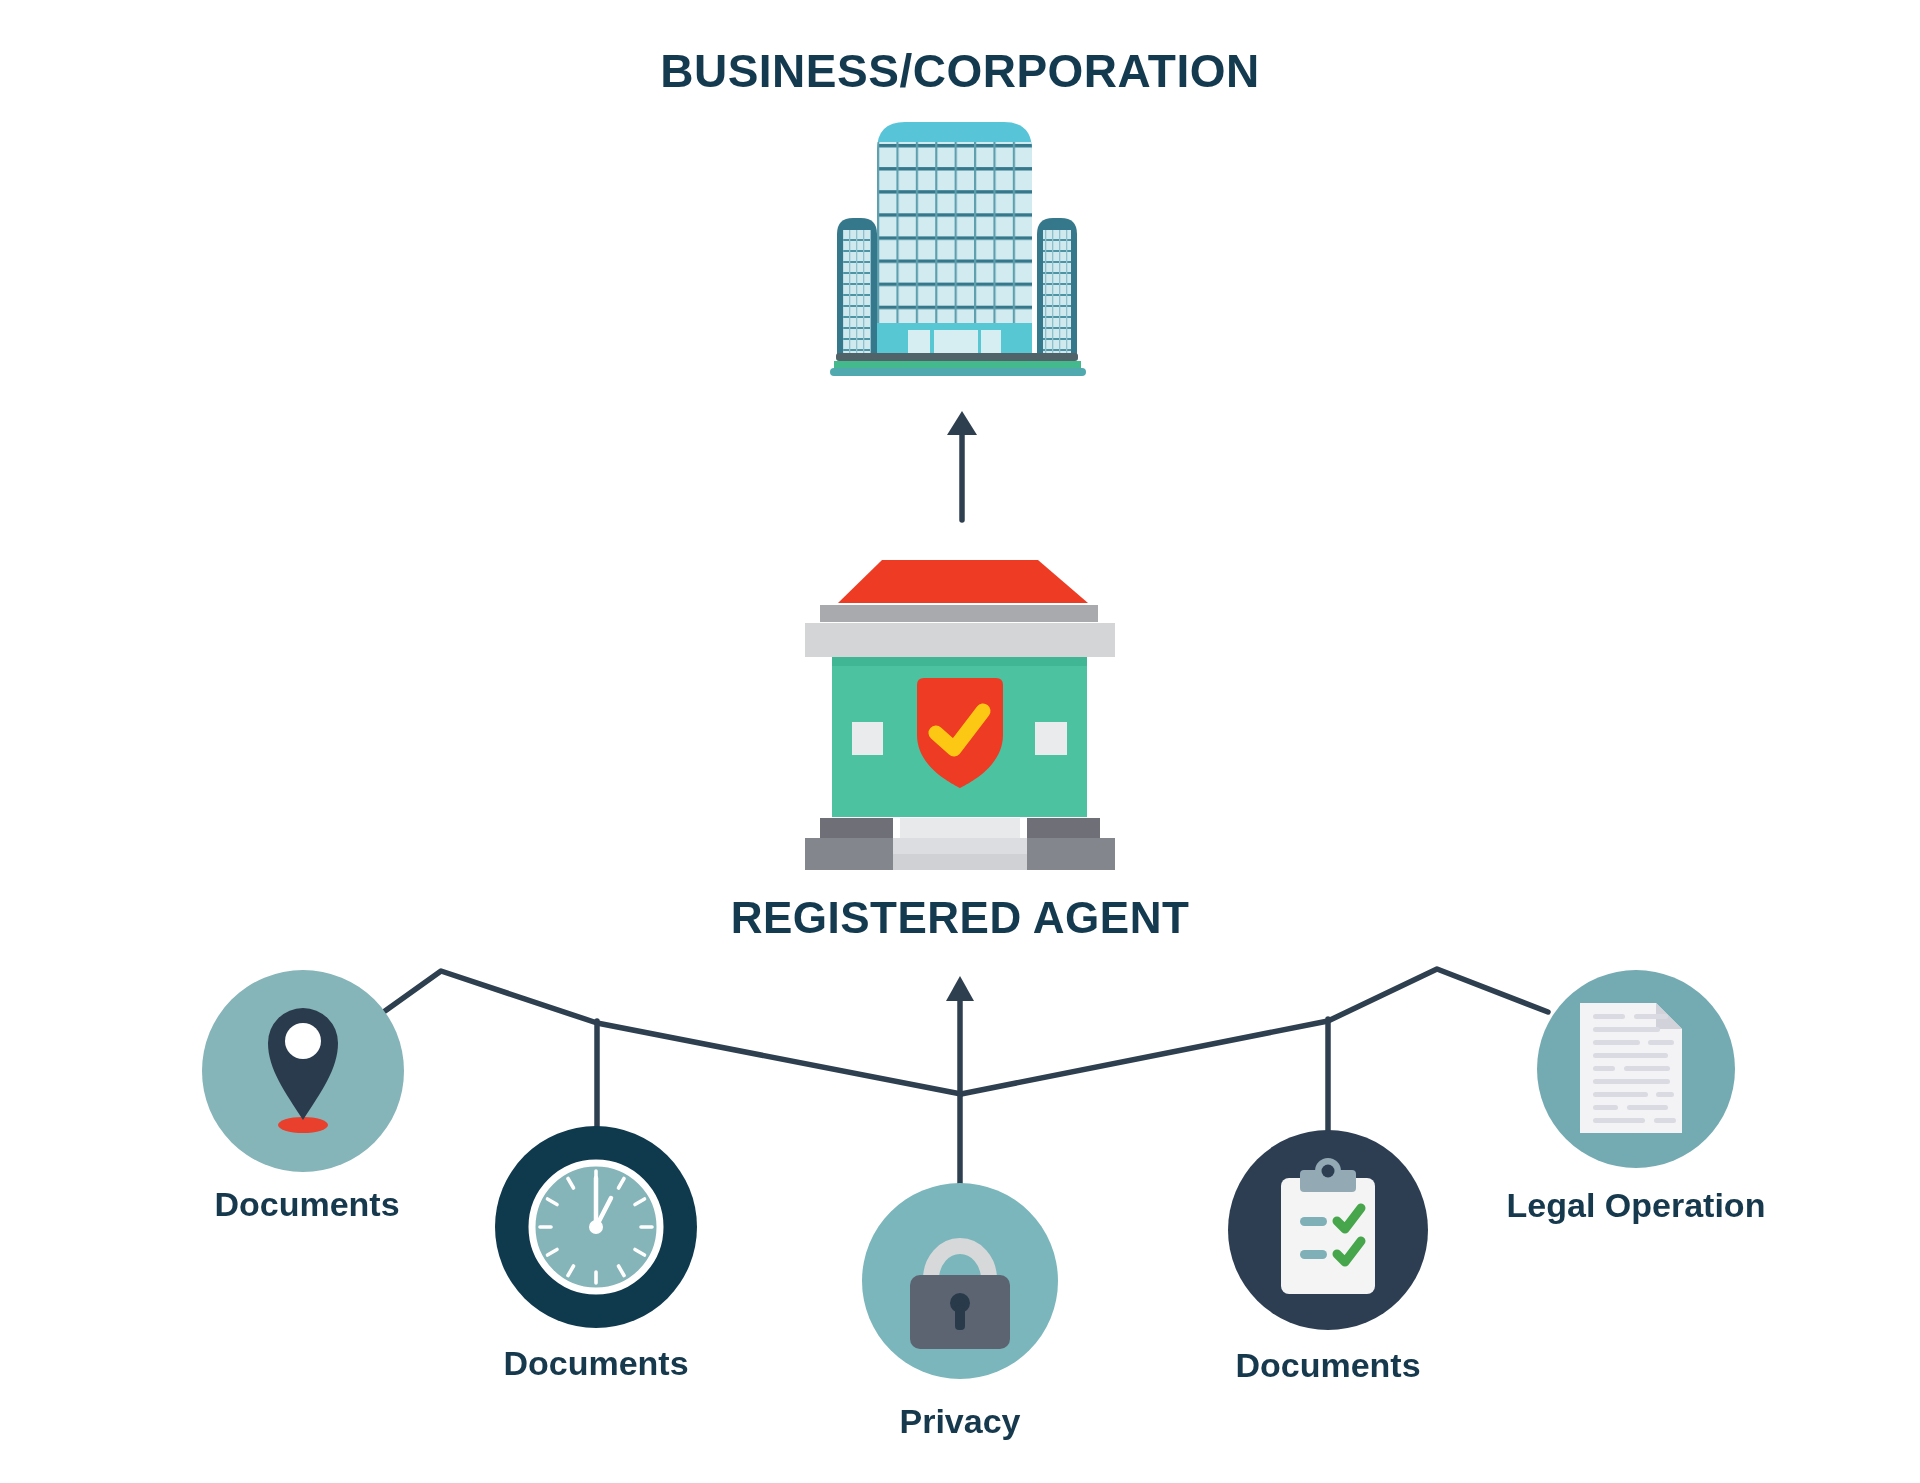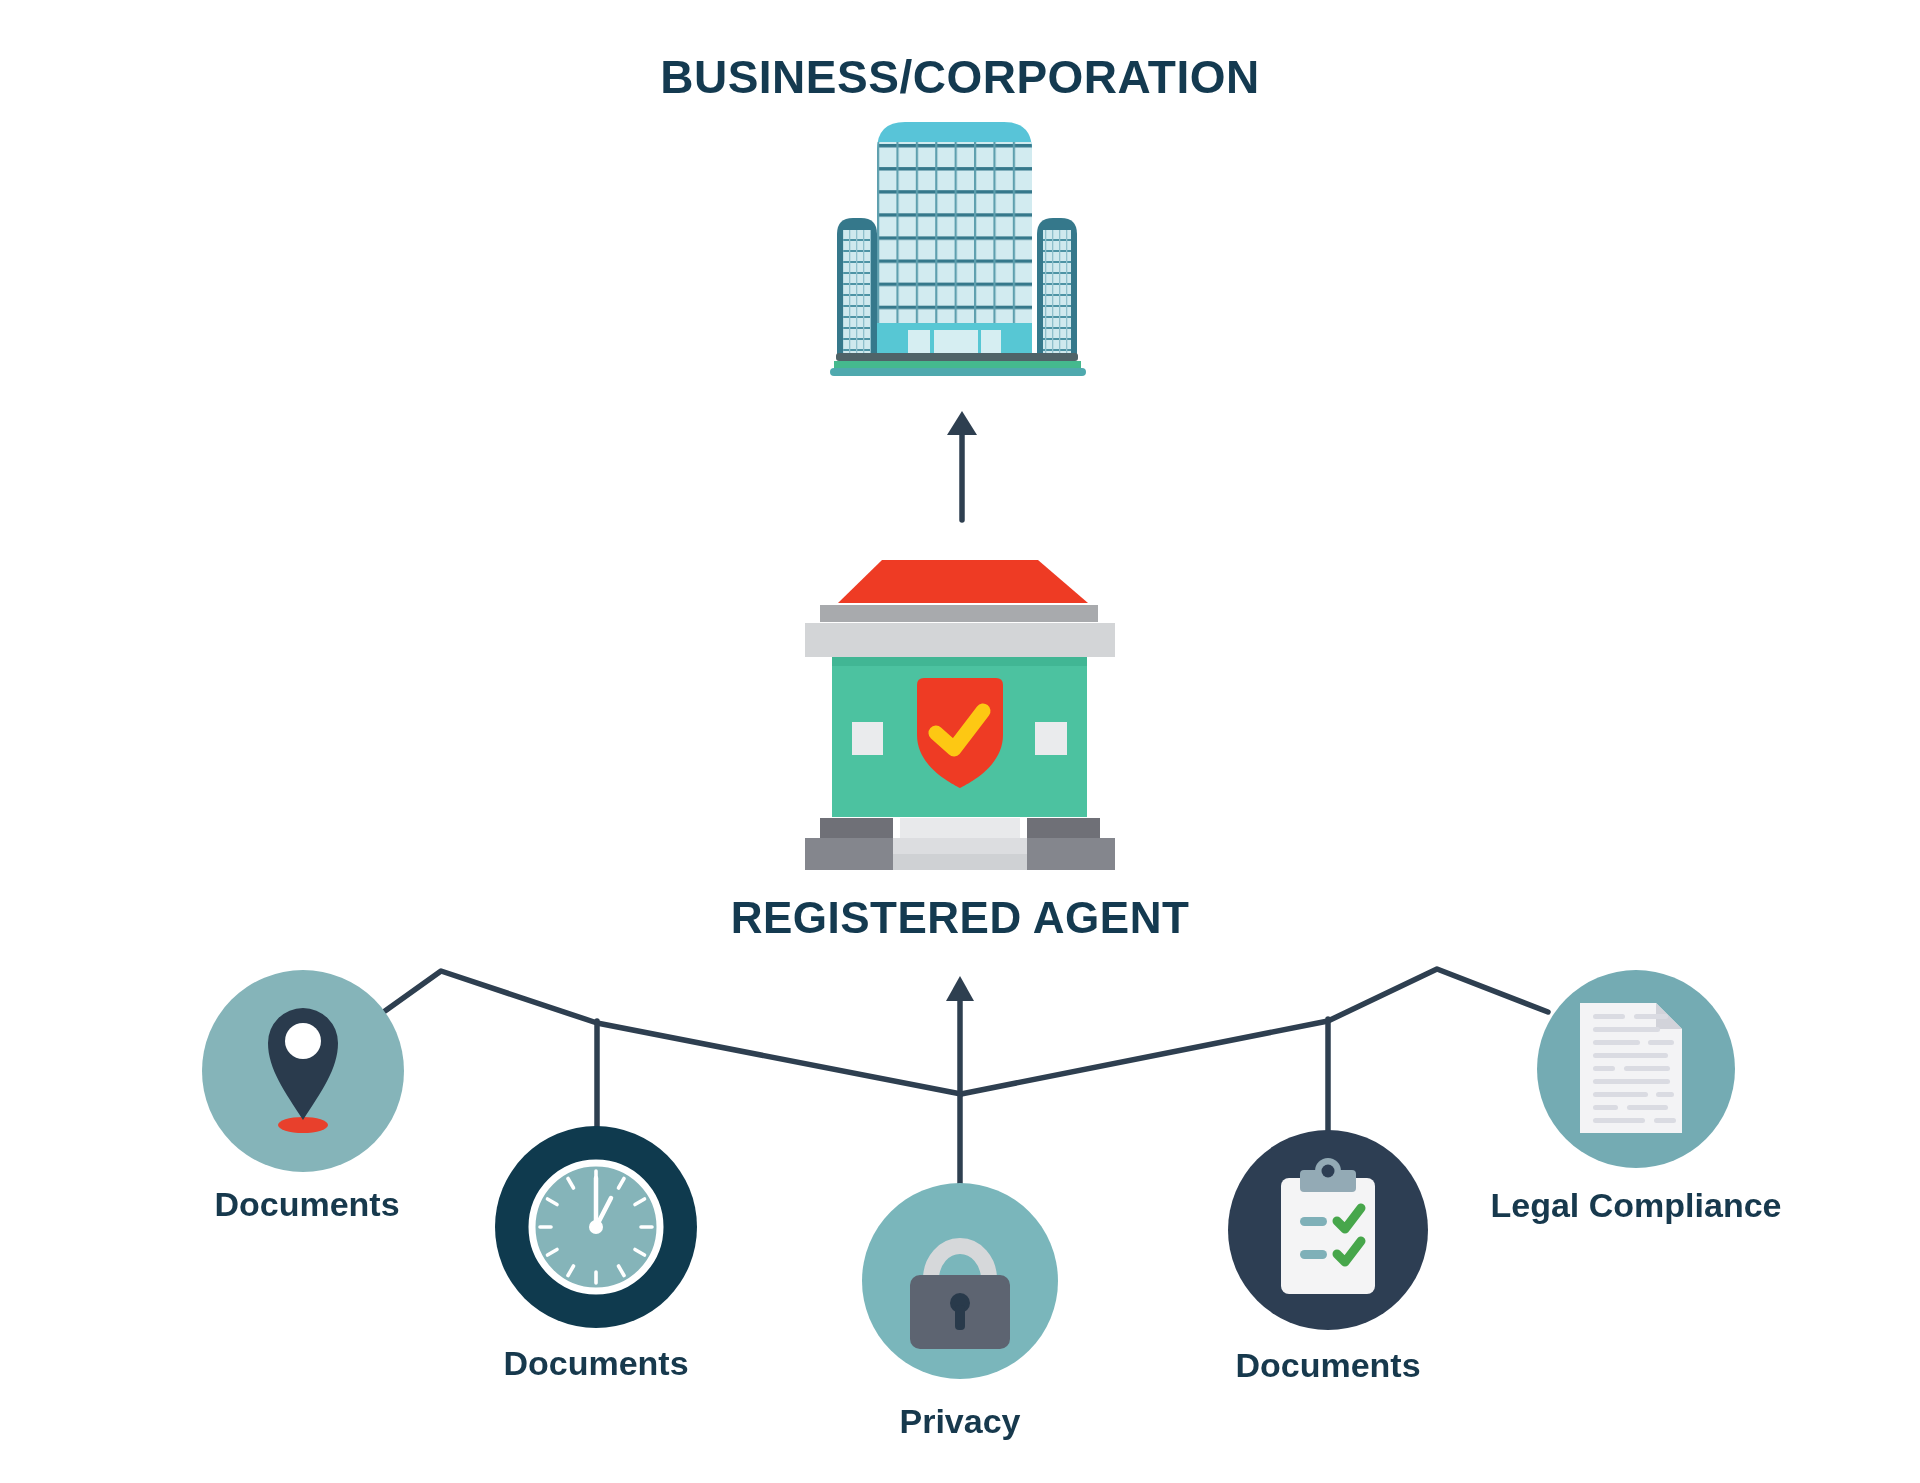--- a/index.html
+++ b/index.html
@@ -1,19 +1,19 @@
 <!DOCTYPE html>
 <html><head>
 <meta charset="utf-8">
 <style>
   html,body{margin:0;padding:0;background:#ffffff;}
   .canvas{position:relative;width:1920px;height:1483px;background:#ffffff;overflow:hidden;
           font-family:"Liberation Sans",sans-serif;}
   .abs{position:absolute;}
-  .title{position:absolute;top:50px;left:0;width:1920px;text-align:center;
+  .title{position:absolute;top:44px;left:0;width:1920px;text-align:center;
          font-size:46px;font-weight:bold;color:#143a50;letter-spacing:.5px;}
   .agent-title{position:absolute;top:893px;left:0;width:1920px;text-align:center;
          font-size:44px;font-weight:bold;color:#143a50;letter-spacing:.5px;}
   .node-circle{position:absolute;border-radius:50%;}
   .node-circle svg{position:absolute;left:0;top:0;}
   .node-label{position:absolute;transform:translateX(-50%);white-space:nowrap;
               font-size:34px;font-weight:bold;color:#17394d;}
   .lines{position:absolute;left:0;top:0;pointer-events:none;}
 </style>
 </head>
@@ -167,15 +167,15 @@
         <rect x="56" y="109" width="77" height="5" rx="2.5"></rect>
         <rect x="56" y="122" width="55" height="5" rx="2.5"></rect>
           <rect x="119" y="122" width="18" height="5" rx="2.5"></rect>
         <rect x="56" y="135" width="25" height="5" rx="2.5"></rect>
           <rect x="90" y="135" width="41" height="5" rx="2.5"></rect>
         <rect x="56" y="148" width="52" height="5" rx="2.5"></rect>
           <rect x="117" y="148" width="22" height="5" rx="2.5"></rect>
       </g>
     </svg>
   </div>
-  <div class="node-label" style="left:1636px;top:1186px">Legal Compliance</div>
+  <div class="node-label" style="left:1636px;top:1186px">Legal Operation</div>
 
 </div>
 
 </body></html>

